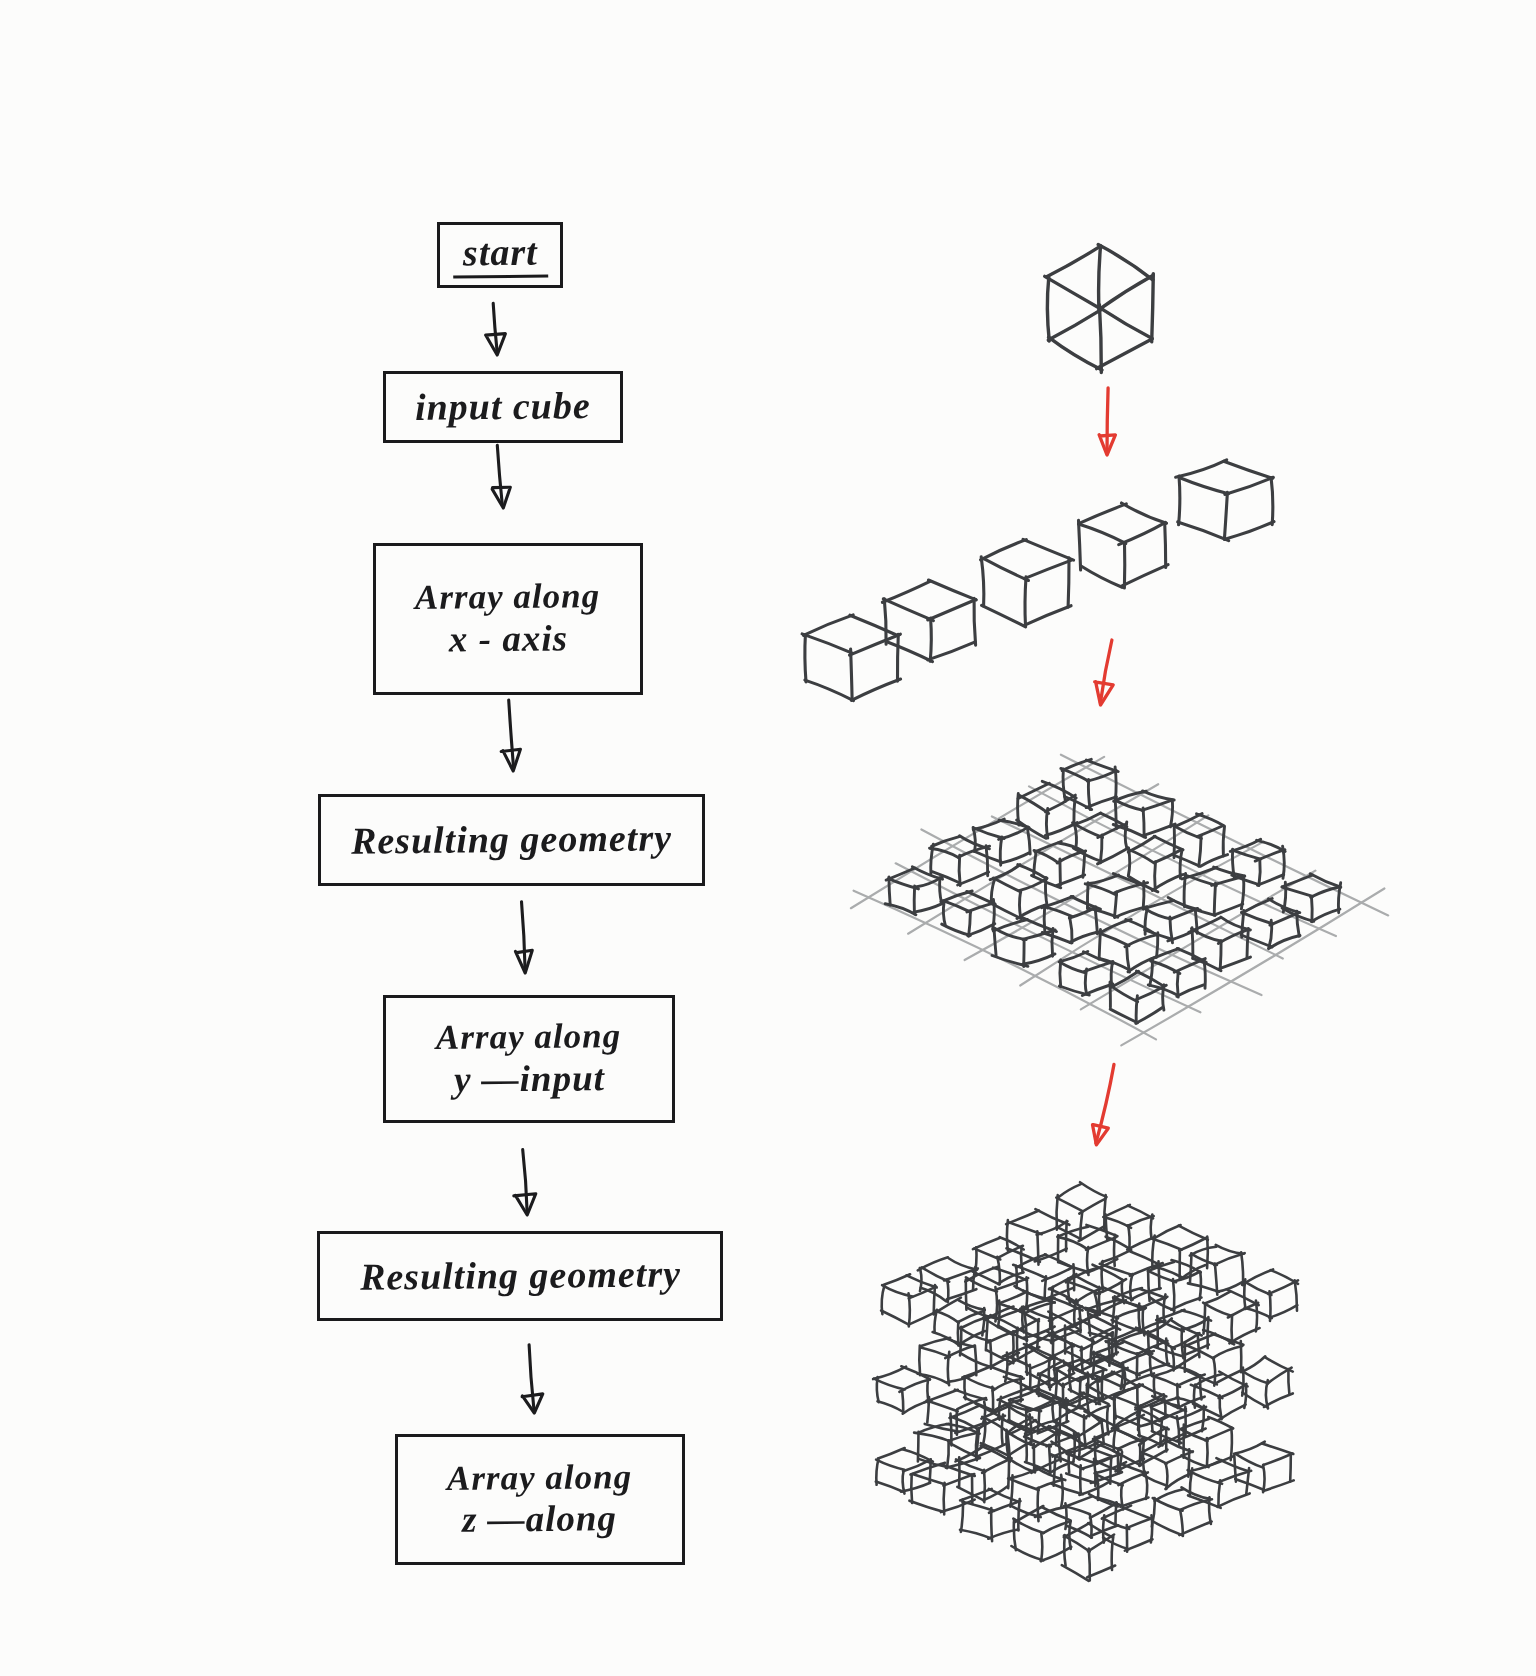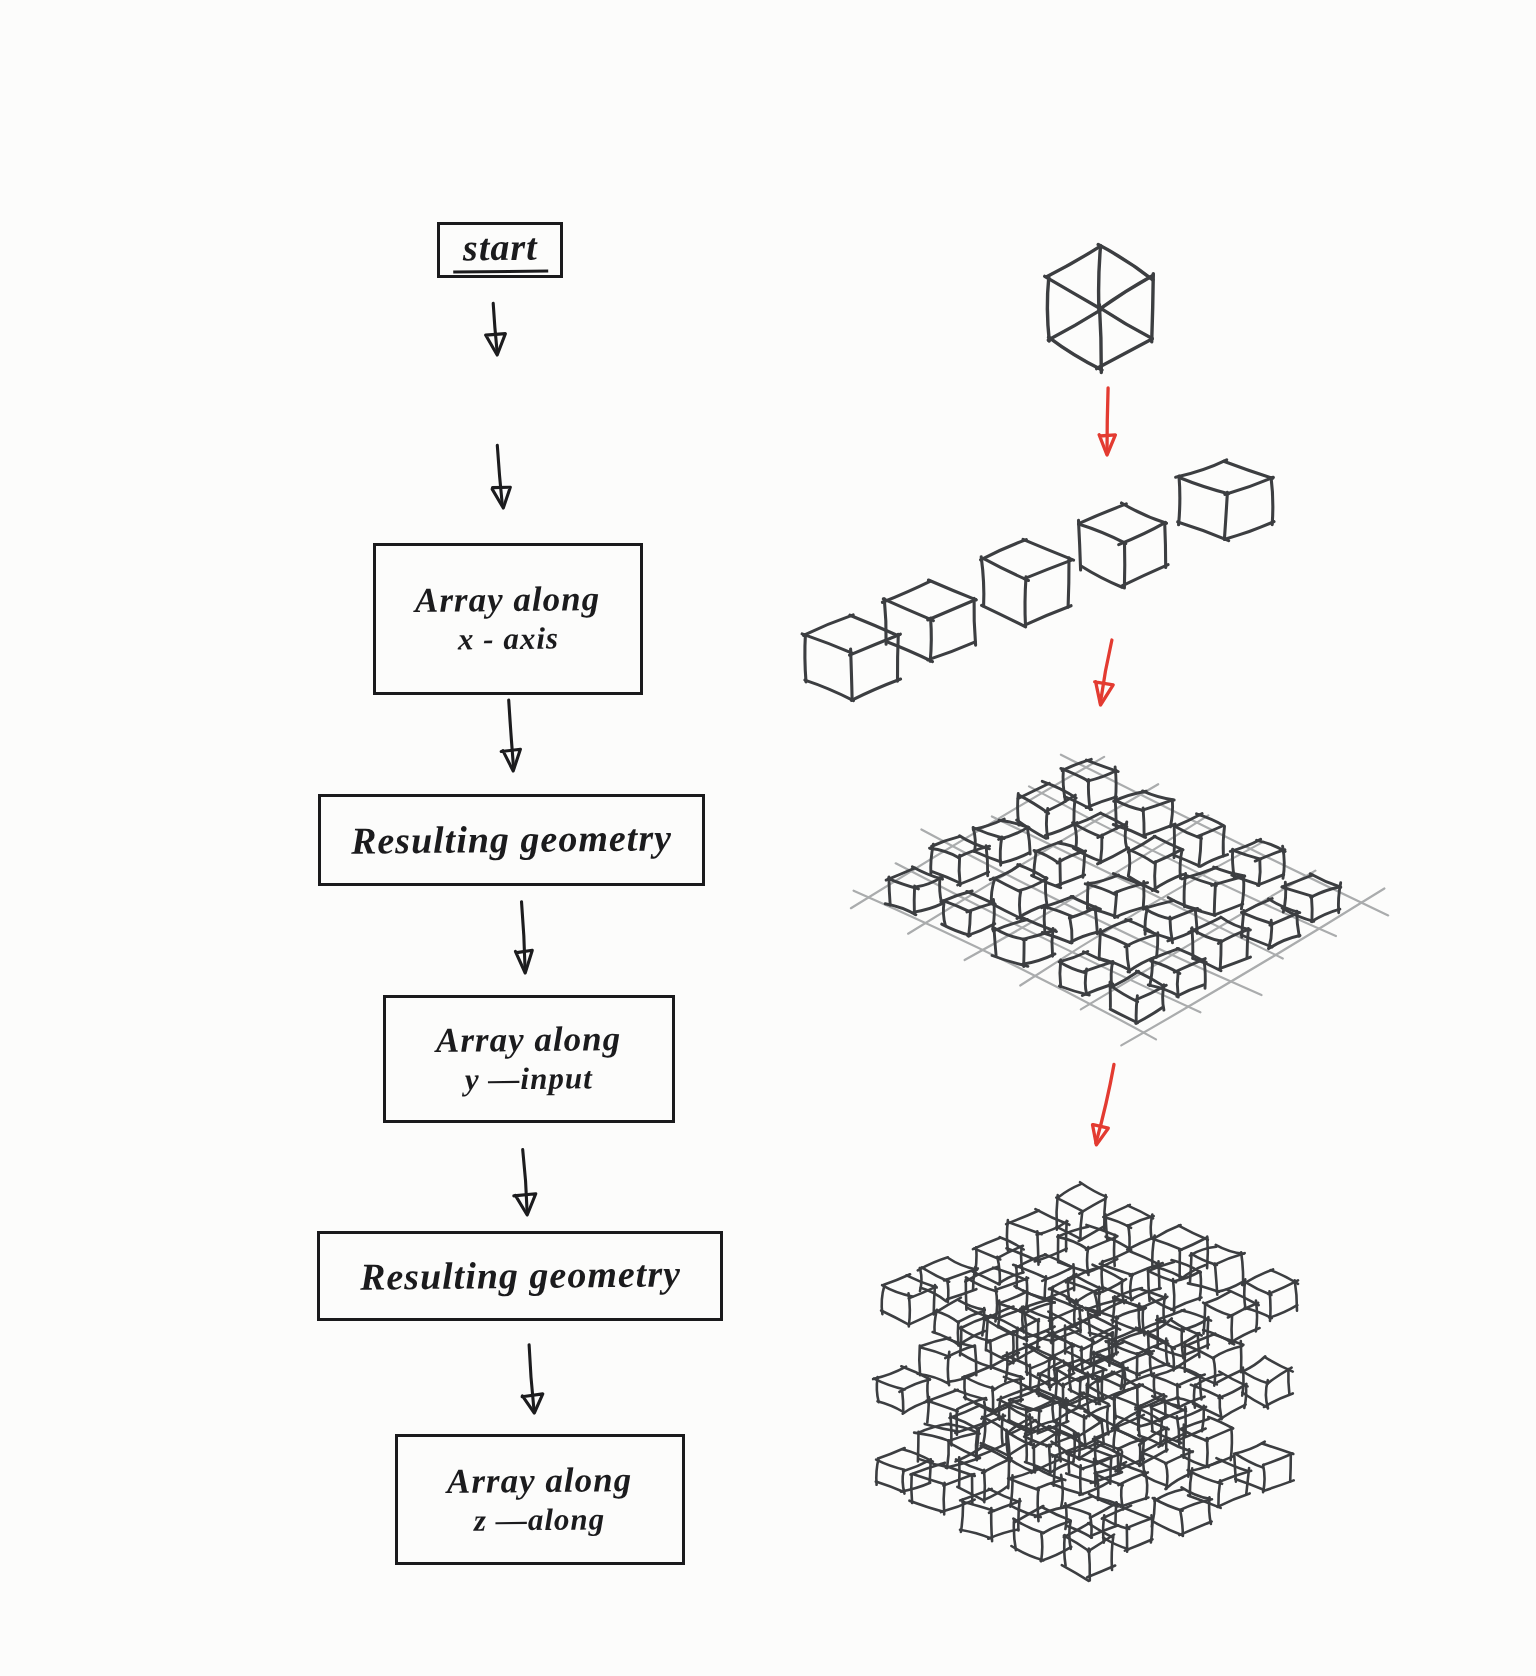--- a/index.html
+++ b/index.html
@@ -33,21 +33,21 @@
     font-style:italic;
     font-weight:bold;
     color:#1b1b1d;
     letter-spacing:1px;
     white-space:nowrap;
     line-height:1.05;
   }
   .node .hw{transform:rotate(-0.6deg);}
   .size-lg{font-size:38px;}
   .size-md{font-size:35px;}
-  .size-sm{font-size:31px;}
+  .size-sm{font-size:37px;}
   .underlined{
     border-bottom:3px solid #1b1b1d;
     padding:0 10px 2px 10px;
   }
 </style>
 </head>
 <body>
 
 <div class="canvas">
 
@@ -1046,24 +1046,27 @@
     <g id="g-red">
         <path d="M 1108.1 387.9 Q 1107.0 420.0 1107.0 453.4" fill="none" stroke="#e33b31" stroke-width="3.3" stroke-linecap="round" stroke-linejoin="round"></path>
         <path d="M 1099.1 434.7 L 1107.0 455.0 L 1115.4 434.9 L 1099.9 436.0" fill="none" stroke="#e33b31" stroke-width="3.3" stroke-linecap="round" stroke-linejoin="round"></path>
         <path d="M 1111.9 640.0 Q 1104.7 671.2 1100.4 702.8" fill="none" stroke="#e33b31" stroke-width="3.3" stroke-linecap="round" stroke-linejoin="round"></path>
         <path d="M 1095.6 681.7 L 1100.5 705.0 L 1113.2 684.8 L 1094.7 681.8" fill="none" stroke="#e33b31" stroke-width="3.3" stroke-linecap="round" stroke-linejoin="round"></path>
         <path d="M 1114.0 1064.4 Q 1106.9 1103.8 1095.9 1143.1" fill="none" stroke="#e33b31" stroke-width="3.3" stroke-linecap="round" stroke-linejoin="round"></path>
         <path d="M 1092.5 1124.7 L 1096.4 1144.9 L 1108.3 1128.2 L 1093.2 1124.6" fill="none" stroke="#e33b31" stroke-width="3.3" stroke-linecap="round" stroke-linejoin="round"></path>
       </g>
   </svg>
 
-  <div class="node" style="left:437px;top:222px;width:126px;height:56px;">
+  <div class="node" style="left:437px;top:222px;width:126px;height:66px;">
     <span class="hw size-lg underlined">start</span>
   </div>
 
+  <div class="node" style="left:383px;top:371px;width:240px;height:72px;">
+    <span class="hw size-lg">input cube</span>
+  </div>
 
   <div class="node" style="left:373px;top:543px;width:270px;height:152px;">
     <span class="hw size-md">Array along</span>
     <span class="hw size-sm">x - axis</span>
   </div>
 
   <div class="node" style="left:318px;top:794px;width:387px;height:92px;">
     <span class="hw size-lg">Resulting geometry</span>
   </div>
 

